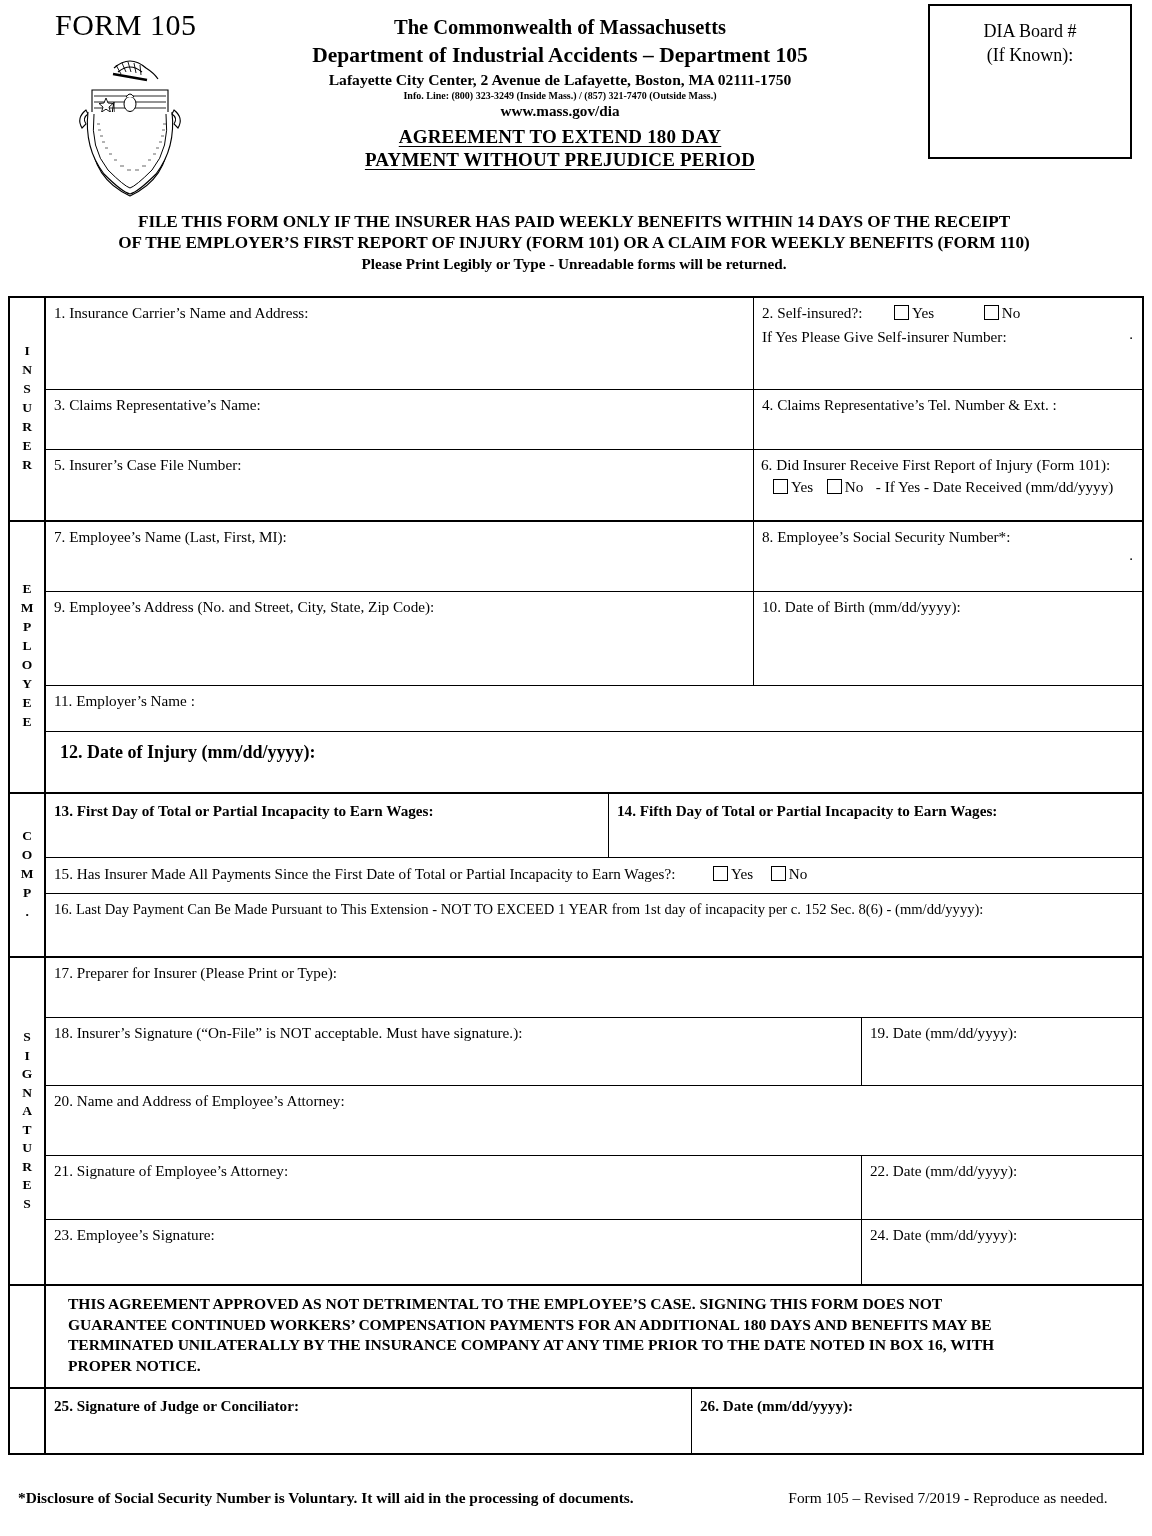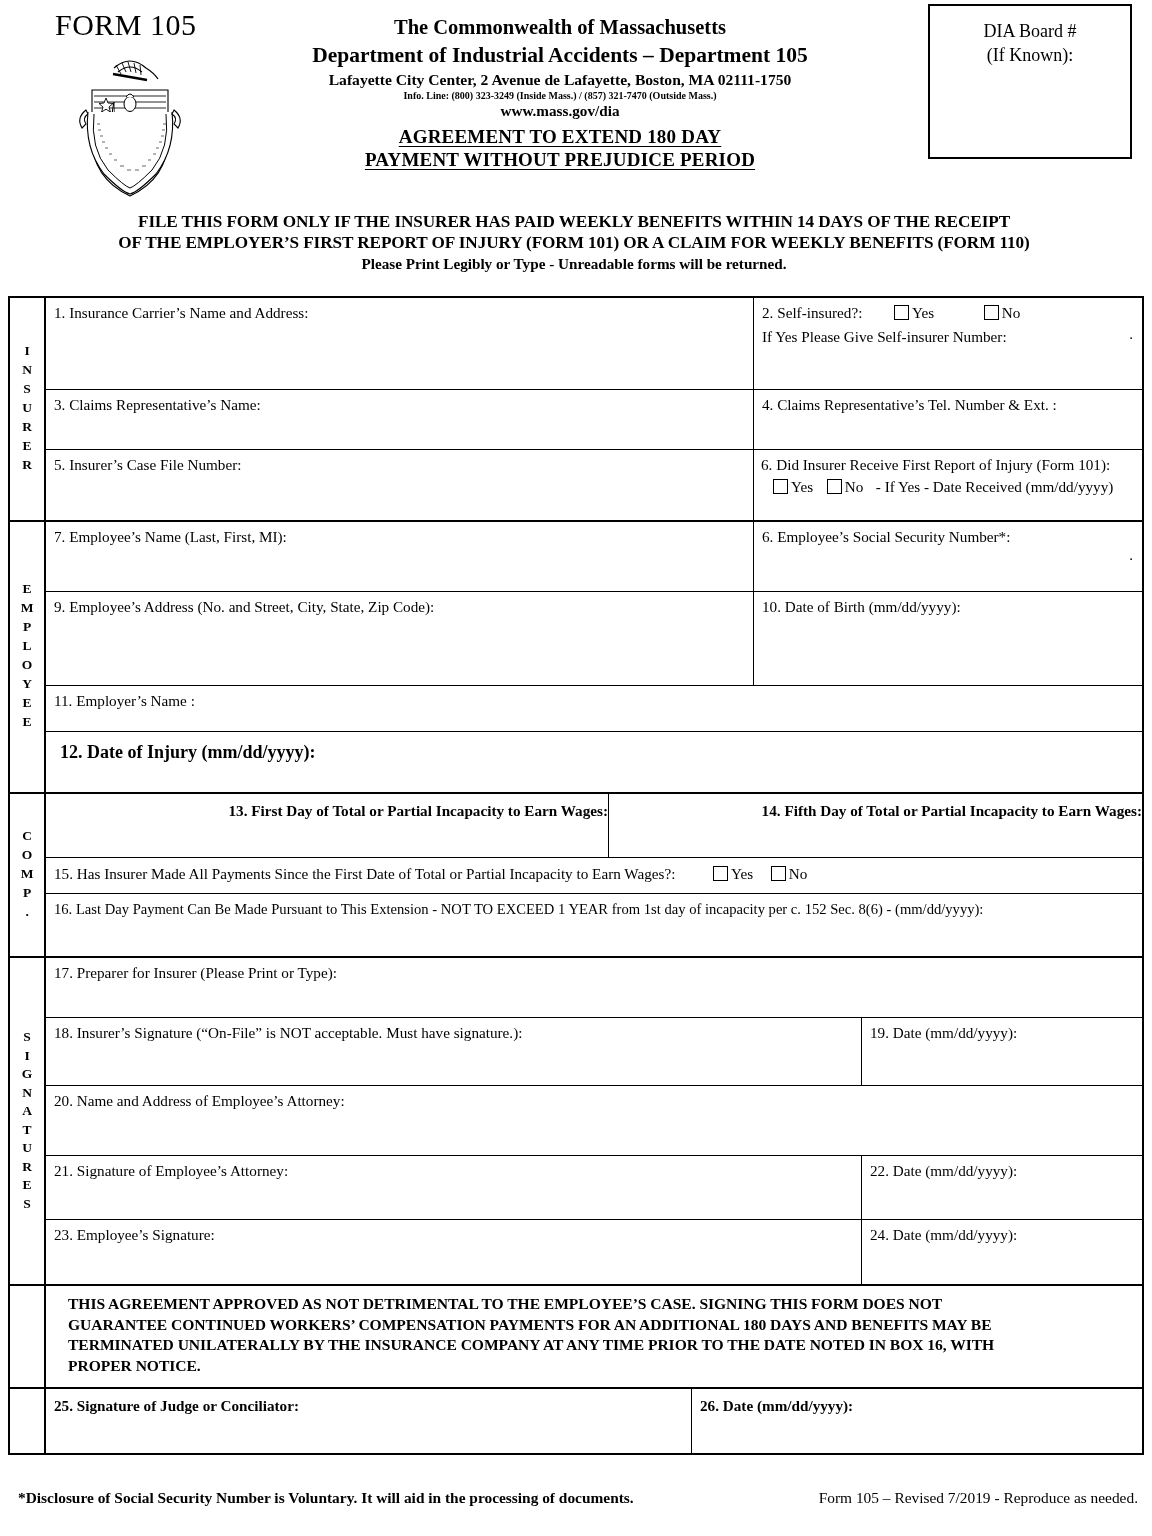--- a/index.html
+++ b/index.html
@@ -144,21 +144,21 @@
   .footer {
     position: absolute;
     left: 0; top: 1489px;
     width: 1152px;
     display: flex;
     padding: 0 14px 0 18px;
     font-size: 15.4px;
     font-weight: bold;
   }
   .footer .fl { flex: 0 0 740px; }
-  .footer .fr { flex: 1 1 auto; text-align: right; font-weight: normal; }
+  .footer .fr { flex: 1 1 auto; text-align: center; font-weight: normal; }
 </style>
 </head>
 <body>
 
 <div class="page">
 
   <div class="header">
 
     <div class="form-no">FORM 105</div>
 
@@ -300,21 +300,21 @@
     <div class="section">
       <div class="side-label">
         <span style="writing-mode:vertical-rl; text-orientation:upright; letter-spacing:4px;">EMPLOYEE</span>
       </div>
       <div class="side-body">
         <div class="row" style="height:70px;">
           <div class="cell bdr" style="flex:0 0 708px;">
             <span>7. Employee’s Name (Last, First, MI):</span>
           </div>
           <div class="cell" style="flex:1 1 auto;position:relative;">
-            <span>6. Employee’s Social Security Number*:</span>
+            <span>8. Employee’s Social Security Number*:</span>
             <span class="dot-art" style="top:26px;">.</span>
           </div>
         </div>
         <div class="row" style="height:94px;">
           <div class="cell bdr" style="flex:0 0 708px;">
             <span>9. Employee’s Address (No. and Street, City, State, Zip Code):</span>
           </div>
           <div class="cell" style="flex:1 1 auto;">
             <span>10. Date of Birth (mm/dd/yyyy):</span>
           </div>
@@ -330,21 +330,21 @@
           </div>
         </div>
       </div>
     </div>
 
     <div class="section">
       <div class="side-label">
         <span style="writing-mode:vertical-rl; text-orientation:upright; letter-spacing:4px;">COMP.</span>
       </div>
       <div class="side-body">
-        <div class="row" style="height:64px;text-align:right;">
+        <div class="row" style="height:64px;">
           <div class="cell bdr bold" style="flex:0 0 563px;padding-top:7px;">
             <span>13. First Day of Total or Partial Incapacity to Earn Wages:</span>
           </div>
           <div class="cell bold" style="flex:1 1 auto;padding-top:7px;">
             <span>14. Fifth Day of Total or Partial Incapacity to Earn Wages:</span>
           </div>
         </div>
         <div class="row" style="height:36px;">
           <div class="cell" style="flex:1 1 auto;white-space:nowrap;padding-top:6px;">
             <span>15. Has Insurer Made  All Payments Since the First Date of  Total or Partial Incapacity to Earn Wages?:</span>

